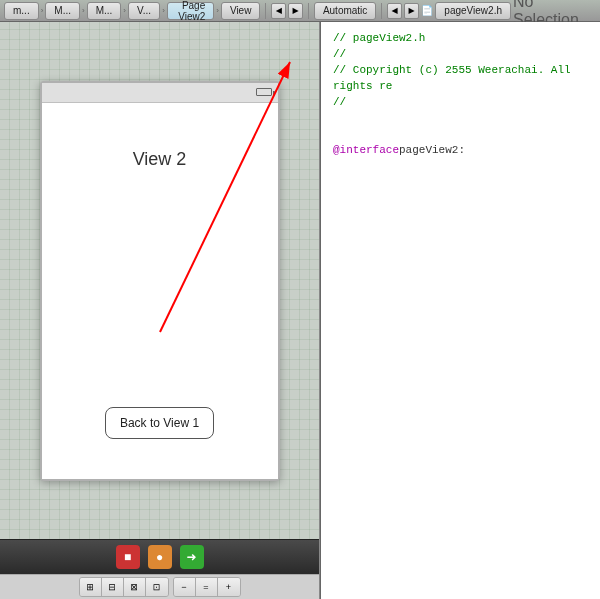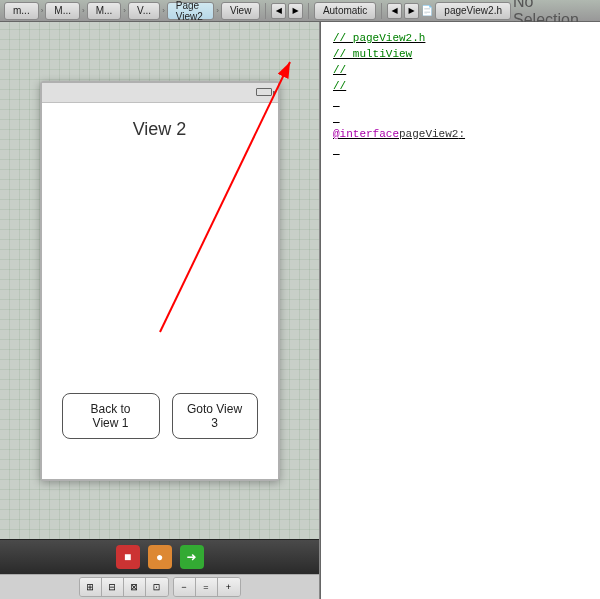--- a/index.html
+++ b/index.html
@@ -31,20 +31,21 @@
       border: 1px solid #888;
       border-radius: 3px;
       font-size: 10px;
       color: #222;
       display: flex;
       align-items: center;
       cursor: pointer;
     }
     .toolbar-btn.active {
       background: linear-gradient(to bottom, #d0e8f0, #b8d8e8);
+      text-align: right;
     }
     .toolbar-nav-btn {
       width: 16px;
       height: 16px;
       background: linear-gradient(to bottom, #e8e8e8, #c8c8c8);
       border: 1px solid #888;
       border-radius: 2px;
       display: flex;
       align-items: center;
       justify-content: center;
@@ -138,21 +139,21 @@
       border-radius: 0 1px 1px 0;
     }
 
     .iphone-content {
       flex: 1;
       background: white;
       display: flex;
       flex-direction: column;
       align-items: center;
       justify-content: flex-start;
-      padding: 16px 20px 20px;
+      padding: 46px 20px 20px;
       position: relative;
     }
 
     .view-title {
       font-size: 18px;
       color: #333;
       text-align: center;
       margin-bottom: auto;
     }
 
@@ -227,21 +228,20 @@
     }
     .tool-segment-btn:last-child { border-right: none; }
 
     
     .code-panel {
       flex: 1;
       background: #84cc16;
       display: flex;
       flex-direction: column;
       overflow: hidden;
-      text-decoration: underline;
     }
     .breadcrumb-bar {
       display: flex;
       align-items: center;
       gap: 2px;
       font-size: 10px;
       color: #333;
     }
     .breadcrumb-item {
       color: #333;
@@ -329,21 +329,20 @@
       <div class="iphone-frame">
         <div class="iphone-status-bar">
           <div class="battery-icon"></div>
         </div>
 
         <div class="iphone-content">
           <div class="view-title">View 2</div>
 
           <div class="iphone-buttons">
             <button class="ios-button">Back to View 1</button>
-            <button class="ios-button">Goto View 3</button>
           </div>
         </div>
       </div>
     </div>
 
     <div class="canvas-bottom">
       <div class="bottom-icon icon-red">
         <span style="color:white; font-size:12px;">■</span>
       </div>
       <div class="bottom-icon icon-orange">
@@ -370,24 +369,24 @@
   </div>
 
   <div class="panel-divider"></div>
 
   <div class="code-panel">
     <div class="code-content">
       <div class="code-line">
         <span class="code-comment">//  pageView2.h</span>
       </div>
       <div class="code-line">
-        <span class="code-comment">//  multiView</span>
-      </div>
-      <div class="code-line">
         <span class="code-comment">//</span>
+      </div>
+      <div class="code-line">
+        <span class="code-comment">//  Copyright (c) 2555 Weerachai. All rights re</span>
       </div>
       <div class="code-line">
         <span class="code-comment">//</span>
       </div>
       <div class="code-line">
           <span>&nbsp;</span>
         </div>
       <div class="code-line">
           <span>&nbsp;</span>
         </div>

